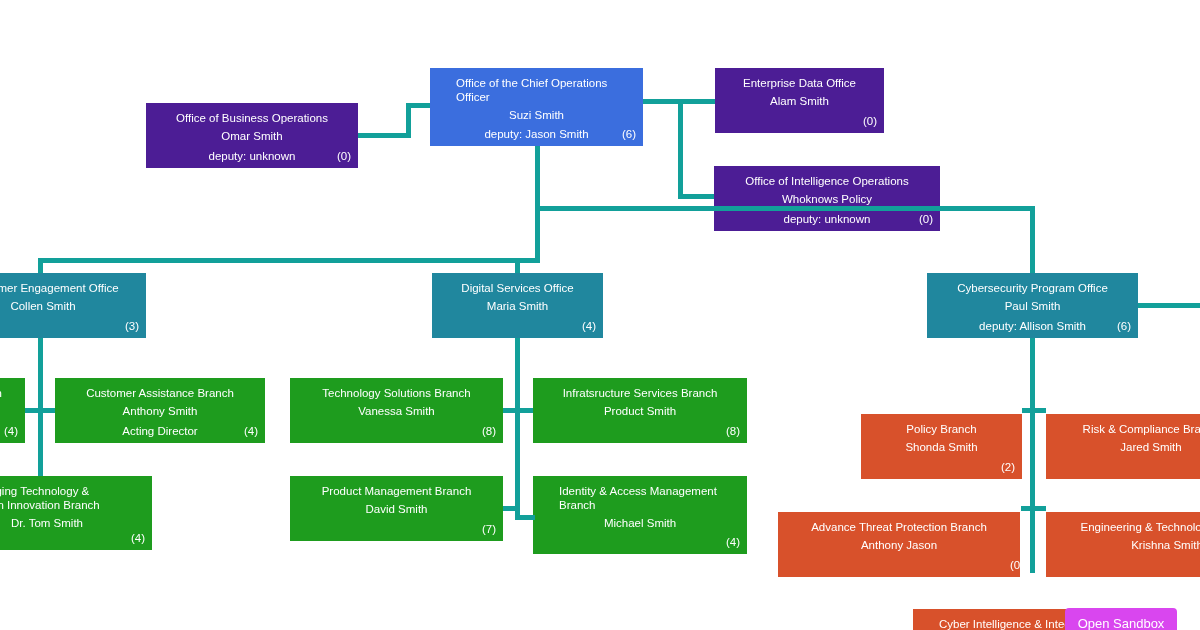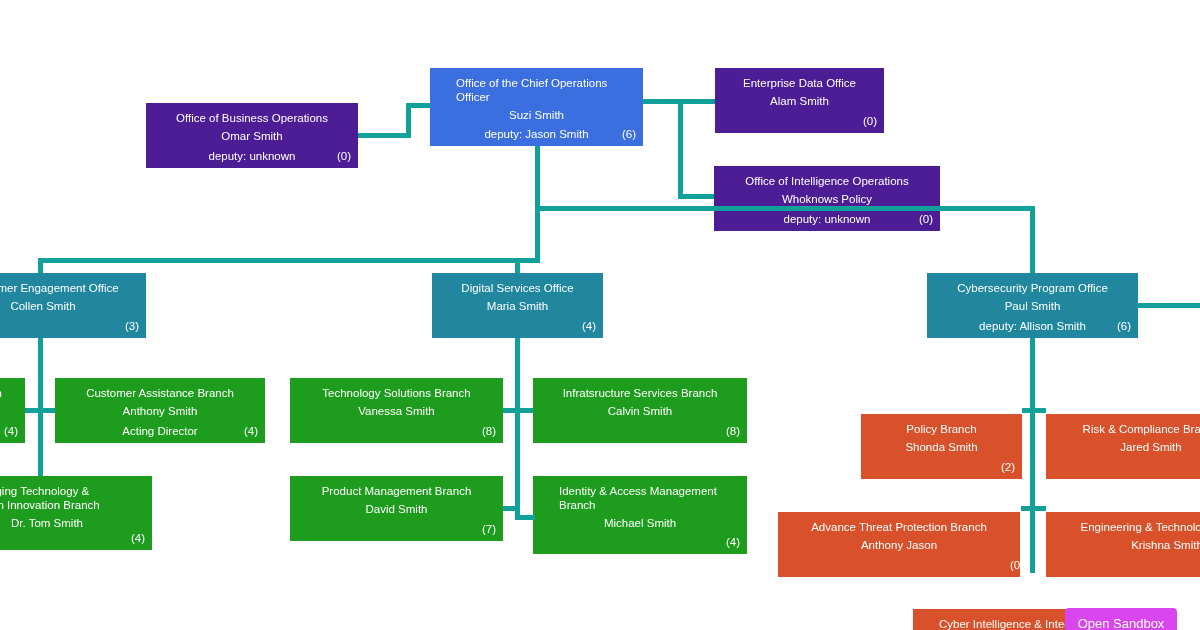--- a/index.html
+++ b/index.html
@@ -128,21 +128,21 @@
   </div>
 
   <div class="node green" style="left:290px;top:378px;width:213px;height:65px">
     <div class="title">Technology Solutions Branch</div>
     <div class="person">Vanessa Smith</div>
     <div class="count">(8)</div>
   </div>
 
   <div class="node green" style="left:533px;top:378px;width:214px;height:65px">
     <div class="title">Infratsructure Services Branch</div>
-    <div class="person">Calvin Smith</div>
+    <div class="person">Product Smith</div>
     <div class="count">(8)</div>
   </div>
 
   <div class="node orange" style="left:861px;top:378px;width:161px;height:65px">
     <div class="title">Policy Branch</div>
     <div class="person">Shonda Smith</div>
     <div class="count">(2)</div>
   </div>
 
   <div class="node orange" style="left:1046px;top:378px;width:210px;height:65px">

